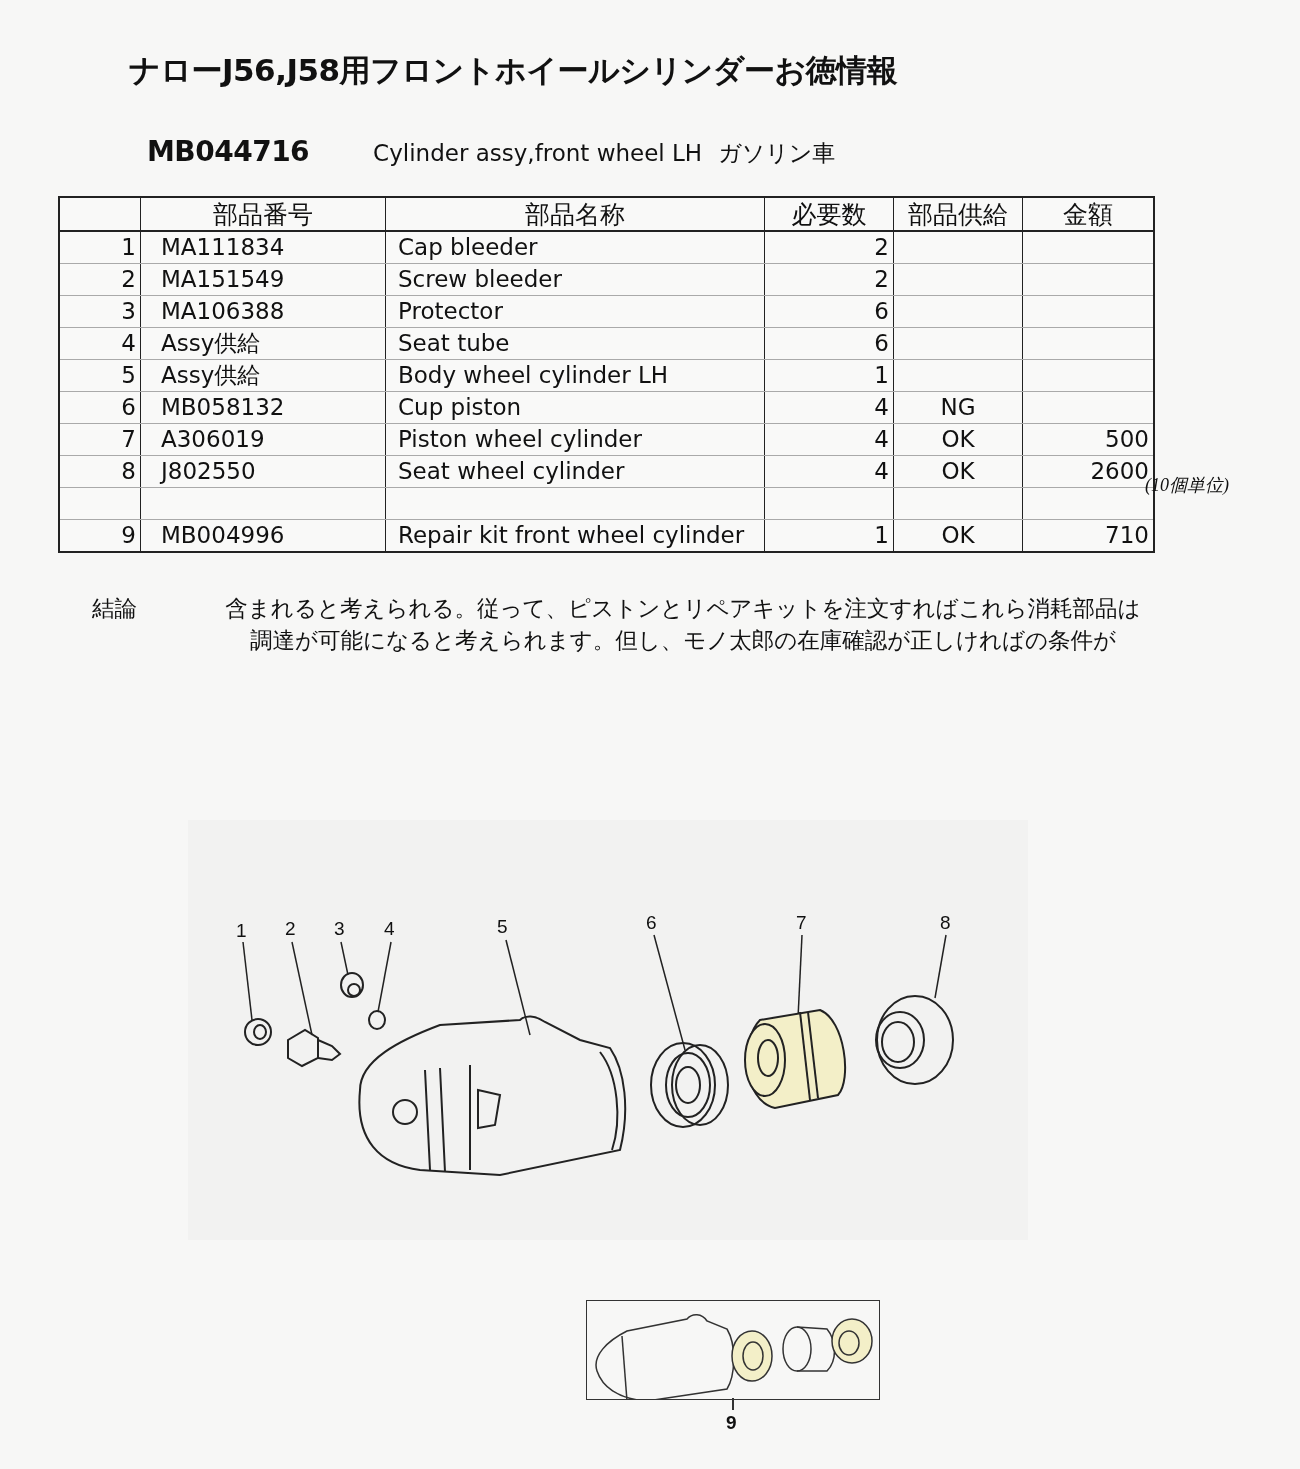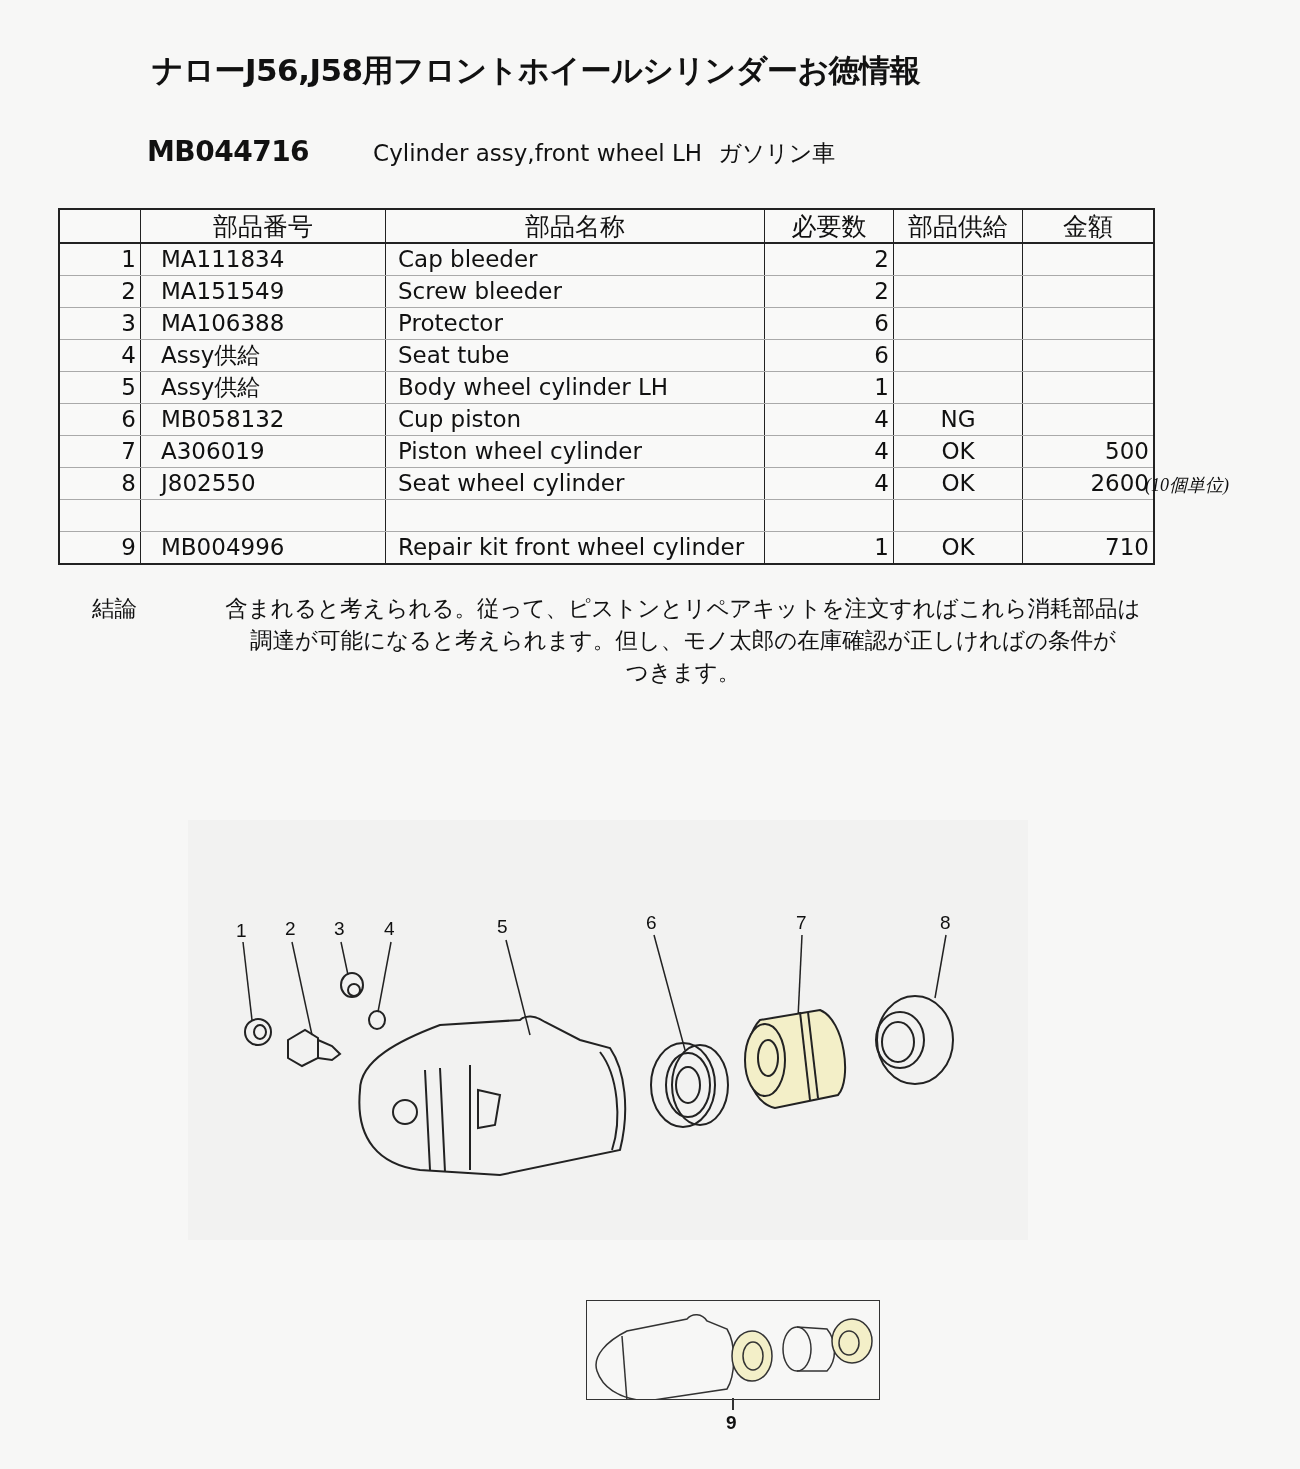--- a/index.html
+++ b/index.html
@@ -5,30 +5,30 @@
   html, body { margin: 0; padding: 0; }
   body {
     width: 1300px; height: 1469px;
     background: #f7f7f6;
     font-family: "DejaVu Sans", "Liberation Sans", sans-serif;
     color: #111;
     position: relative;
     overflow: hidden;
   }
   .title {
-    position: absolute; left: 152px; top: 50px;
+    position: absolute; left: 129px; top: 50px;
     font-size: 31px; font-weight: bold; letter-spacing: -0.5px;
   }
   .subhead { position: absolute; left: 147px; top: 135px; display: flex; align-items: baseline; }
   .subhead .partno { font-size: 28px; font-weight: bold; letter-spacing: -0.5px; }
   .subhead .desc { font-size: 23px; margin-left: 64px; }
   .subhead .fuel { font-size: 23px; margin-left: 16px; }
 
   table.parts {
-    position: absolute; left: 58px; top: 208px;
+    position: absolute; left: 58px; top: 196px;
     border-collapse: collapse;
     border: 2px solid #222;
     font-size: 23px;
     background: #f9f9f8;
   }
   table.parts td, table.parts th {
     border-left: 1.5px solid #222; border-right: 1.5px solid #222;
     border-bottom: 1px solid #aaa;
     height: 31px; padding: 0 4px; line-height: 31px; white-space: nowrap;
   }
@@ -163,21 +163,20 @@
   </tbody>
 </table>
 
 <div class="handnote">(10個単位)</div>
 
 <div class="conclusion">
   <div class="label">結論</div>
   <div class="body">
     <div>含まれると考えられる。従って、ピストンとリペアキットを注文すればこれら消耗部品は</div>
     <div>調達が可能になると考えられます。但し、モノ太郎の在庫確認が正しければの条件が</div>
-    <div>つきます。</div>
   </div>
 </div>
 
 <div class="diagram-area"></div>
 
 <svg width="1300" height="1469" fill="none" stroke="#222" stroke-width="2">
 
   <g stroke-width="1.5">
     <line x1="243" y1="942" x2="252" y2="1020"></line>
     <line x1="292" y1="942" x2="312" y2="1035"></line>

